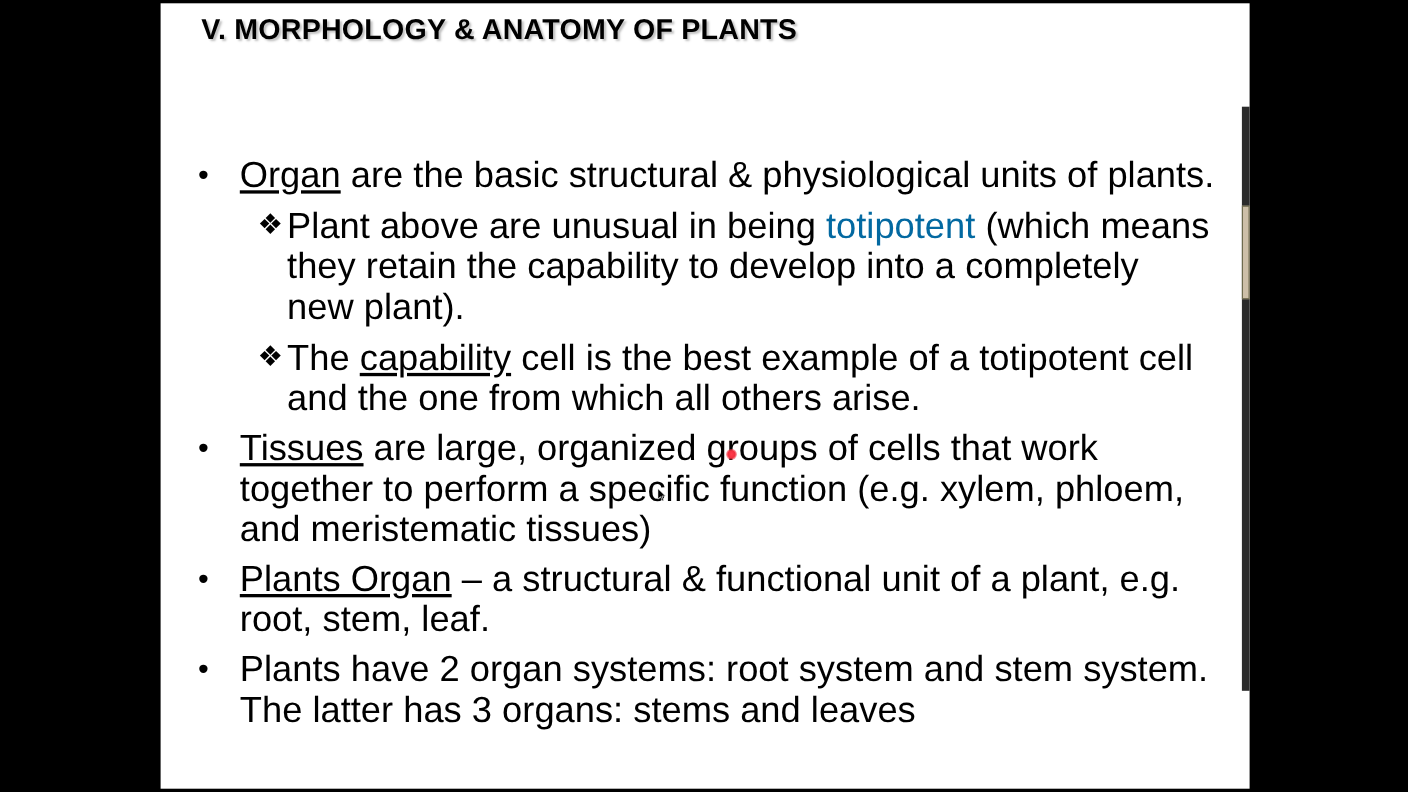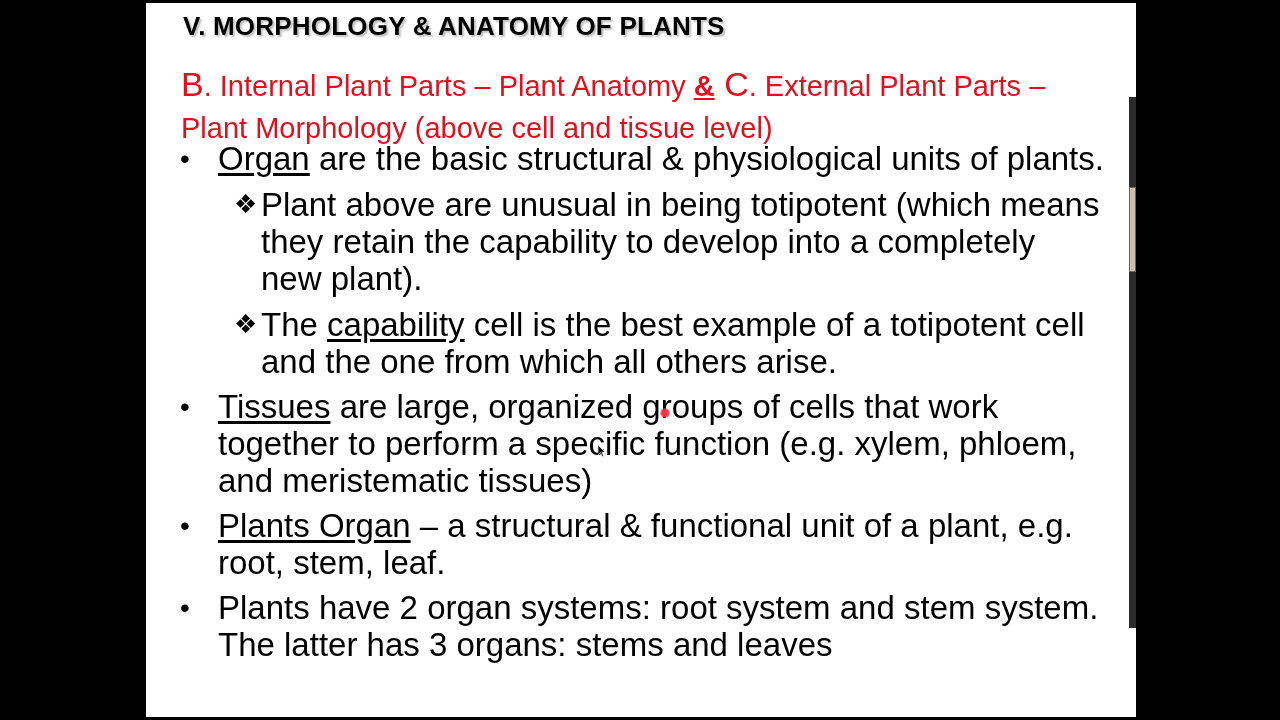--- a/index.html
+++ b/index.html
@@ -80,21 +80,21 @@
       width: 840px;
       margin-top: 9px;
     }
     .sub .diamond {
       position: absolute;
       left: 88px;
       top: 0px;
       font-size: 26px;
     }
     .u { text-decoration: underline; text-underline-offset: 3px; }
-    .red { color: #000000; }
+    .red { color: #0369a1; }
     .gap { margin-top: 8px; }
     .side-strip {
       position: absolute;
       left: 1129px;
       top: 97px;
       width: 7px;
       height: 531px;
       background: #2b2b2b;
     }
     .side-strip .beige {
@@ -125,23 +125,20 @@
     }
   </style>
 </head>
 <body>
 
 <div class="stage">
   <div class="slide">
 
     <div class="title">V. MORPHOLOGY &amp; ANATOMY OF PLANTS</div>
 
-    <div class="subtitle">
-      <span class="big">B</span><span>. Internal Plant Parts – Plant Anatomy </span><span class="amp">&amp;</span><span class="big"> C</span><span>. External Plant Parts – Plant Morphology (above cell and tissue level)</span>
-    </div>
 
     <div class="body">
 
       <div class="bullet">
         <span class="dot">•</span>
         <span class="u">Organ</span><span> are the basic structural &amp; physiological units of plants.</span>
       </div>
 
       <div class="sub">
         <span class="diamond">❖</span>

